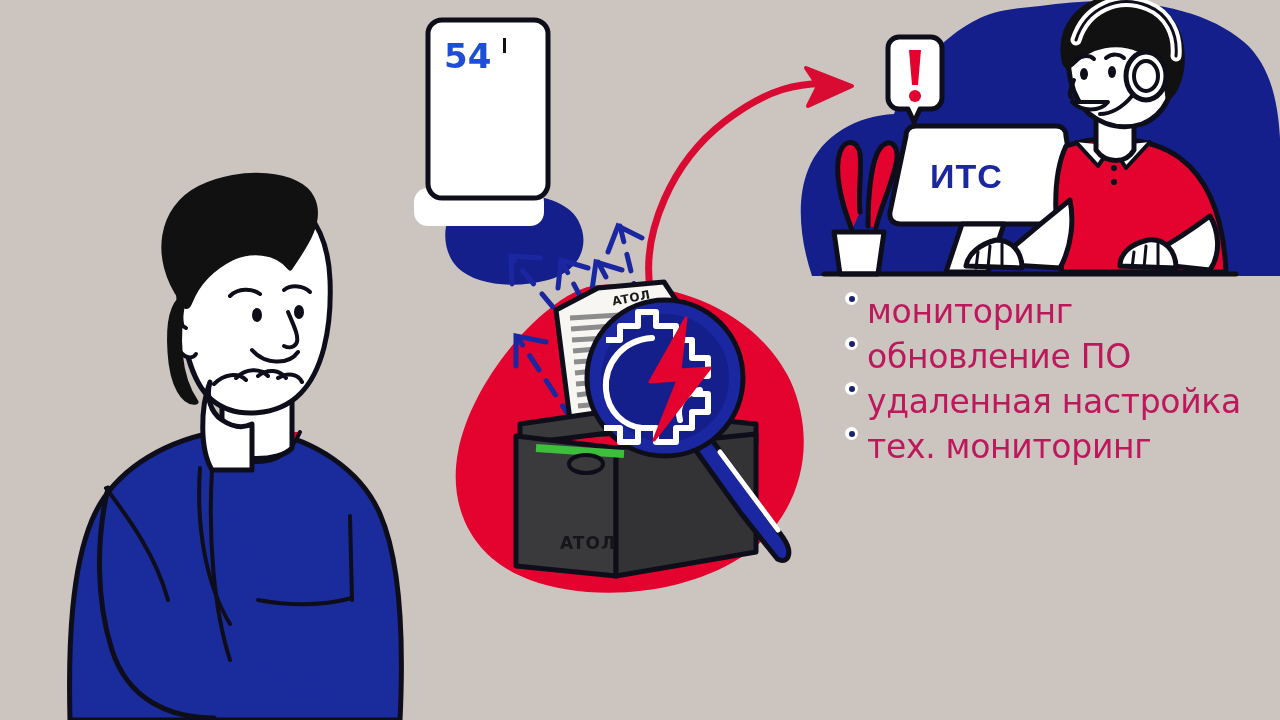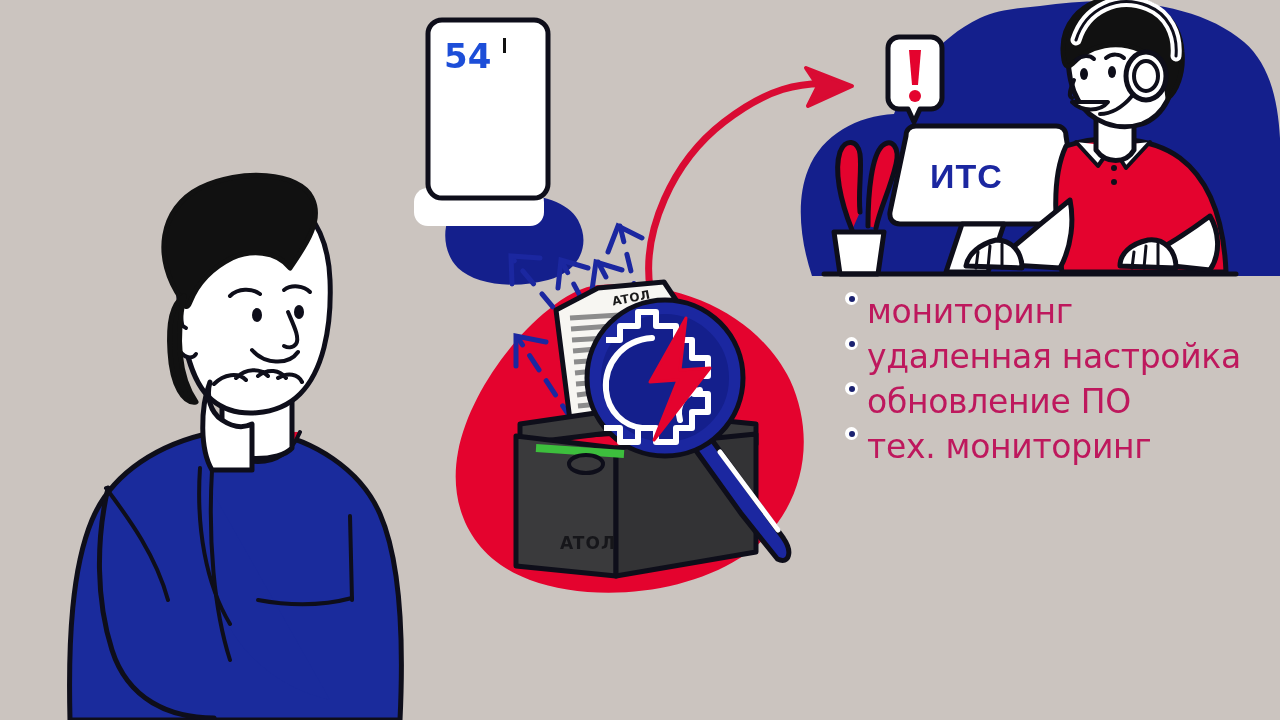--- a/index.html
+++ b/index.html
@@ -335,25 +335,25 @@
 
   <div class="screen-label">ИТС</div>
 
   <ul class="feature-list">
     <li>
       <span class="feature-bullet"></span>
       <span>мониторинг</span>
     </li>
     <li>
       <span class="feature-bullet"></span>
-      <span>удаленная настройка</span>
+      <span>обновление ПО</span>
     </li>
     <li>
       <span class="feature-bullet"></span>
-      <span>обновление ПО</span>
+      <span>удаленная настройка</span>
     </li>
     <li>
       <span class="feature-bullet"></span>
       <span>тех. мониторинг</span>
     </li>
   </ul>
 
 </div>
 
 </body></html>

